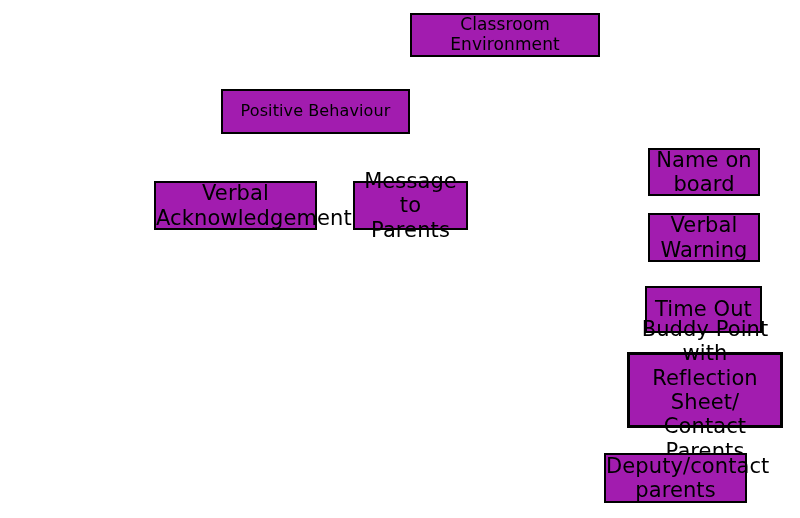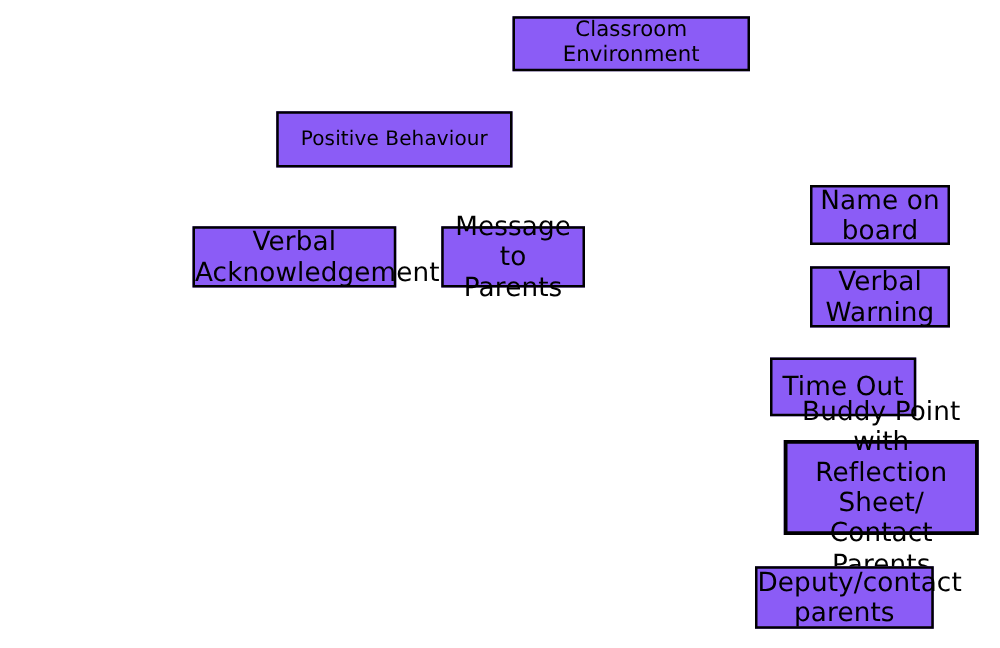--- a/index.html
+++ b/index.html
@@ -12,21 +12,21 @@
     position: relative;
     width: 800px;
     height: 518px;
     background: #ffffff;
     overflow: hidden;
     font-family: "DejaVu Sans", "Liberation Sans", sans-serif;
   }
   .node {
     position: absolute;
     box-sizing: border-box;
-    background: #8b5cf6;
+    background: #a21caf;
     border: 2px solid #000000;
     display: flex;
     align-items: center;
     justify-content: center;
     text-align: center;
     color: #000000;
     line-height: 1.16;
     letter-spacing: 0.1px;
     -webkit-font-smoothing: none;
   }
@@ -63,21 +63,21 @@
 Parents</span>
     </div>
     <div class="node fs-leaf" style="left: 648px; top: 148px; width: 112px; height: 48px;">
       <span class="label">Name on
 board</span>
     </div>
     <div class="node fs-leaf" style="left: 648px; top: 213px; width: 112px; height: 49px;">
       <span class="label">Verbal
 Warning</span>
     </div>
-    <div class="node fs-leaf" style="left: 616px; top: 286px; width: 117px; height: 47px;">
+    <div class="node fs-leaf" style="left: 645px; top: 286px; width: 117px; height: 47px;">
       <span class="label">Time Out</span>
     </div>
     <div class="node fs-leaf thick" style="left: 627px; top: 352px; width: 156px; height: 76px;">
       <span class="label">Buddy Point with
 Reflection Sheet/
 Contact Parents</span>
     </div>
     <div class="node fs-leaf" style="left: 604px; top: 453px; width: 143px; height: 50px;">
       <span class="label">Deputy/contact
 parents</span>

